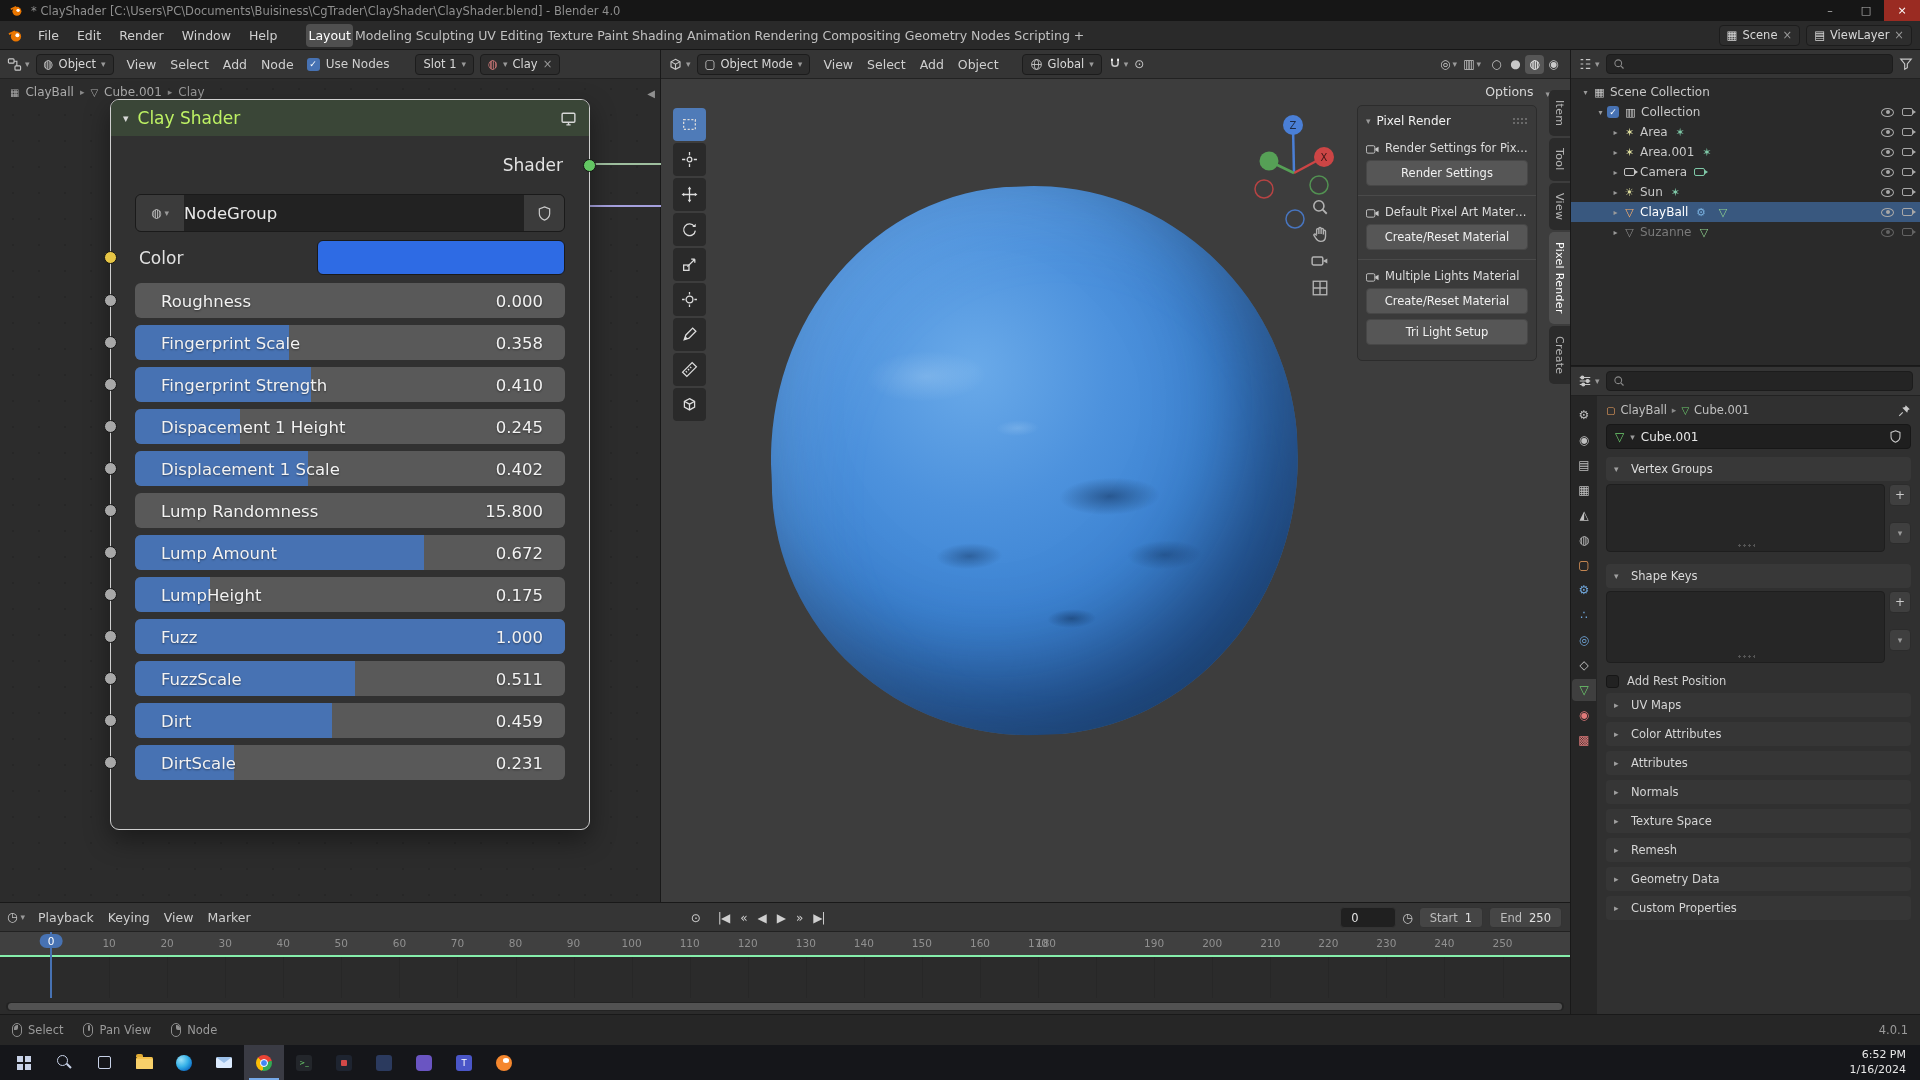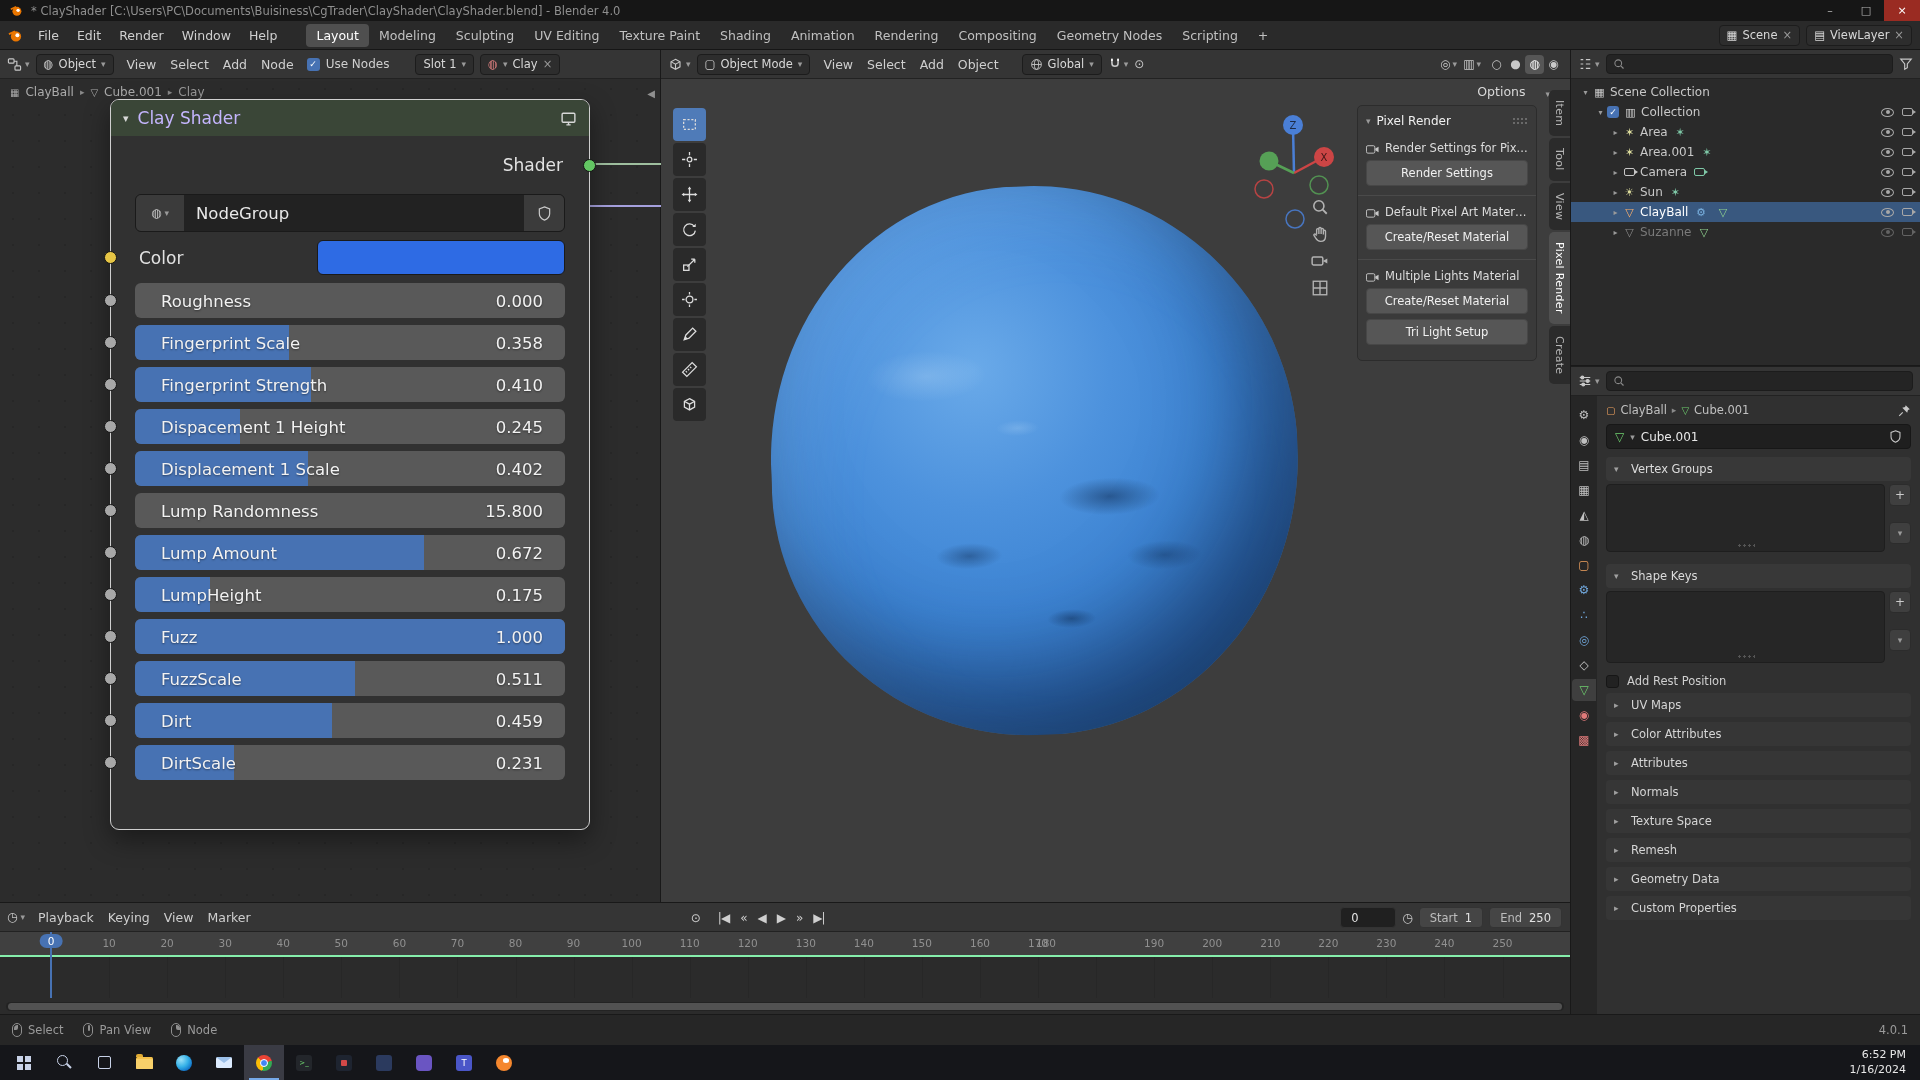--- a/index.html
+++ b/index.html
@@ -14,62 +14,62 @@
 
 #titlebar{position:absolute;left:0;top:0;width:1920px;height:21px;background:#161616;display:flex;align-items:center;color:#8f8f8f;font-size:11.5px}
 #titlebar .blogo{margin:0 8px 0 10px}
 #win-controls{margin-left:auto;display:flex;height:100%}
 .wbtn{width:36px;display:flex;align-items:center;justify-content:center;color:#b8b8b8;font-size:11px}
 .wbtn.close{background:#9a2b22;color:#fff}
 
 
 #menubar{position:absolute;left:0;top:21px;width:1920px;height:29px;background:#2a2a2a;display:flex;align-items:center;gap:2px;padding:0 8px;border-bottom:1px solid #161616}
 .mi-btn{padding:3px 9px;border-radius:4px;color:#cfcfcf;font-size:12.5px;white-space:nowrap}
-.ws{padding:4px 10px;border-radius:4px;color:#c0c0c0;font-size:12.5px;white-space:nowrap}
+.ws{padding:4px 2px;border-radius:4px;color:#c0c0c0;font-size:12.5px;white-space:nowrap}
 .ws.active{background:#4f4f4f;color:#fff}
 #tb-right{margin-left:auto;display:flex;gap:6px;align-items:center}
 .pill{display:flex;align-items:center;gap:5px;background:#2d2d2d;border:1px solid #1c1c1c;border-radius:4px;height:21px;padding:0 7px;font-size:11.5px;color:#d8d8d8;white-space:nowrap}
 .chev{color:#9a9a9a;font-size:9px}
 
 
 .ed-header{position:absolute;left:0;top:0;right:0;height:29px;background:#353535;display:flex;align-items:center;gap:6px;padding:0 7px;border-bottom:1px solid #222;z-index:5}
 .ed-header .mi-btn{padding:3px 7px}
 .cb{width:13px;height:13px;border-radius:3px;background:var(--accent);color:#fff;display:inline-flex;align-items:center;justify-content:center;font-size:9px;flex:none}
 .cb.off{background:#222;border:1px solid #161616;color:transparent}
 .search{flex:1;height:20px;background:#242424;border:1px solid #1c1c1c;border-radius:4px;display:flex;align-items:center;gap:5px;padding:0 6px;color:#8a8a8a}
 
 
 #shader{position:absolute;left:0;top:50px;width:661px;height:852px;background:#2c2c2c;border-right:1px solid #191919;background-image:radial-gradient(#272727 1.2px,transparent 1.4px);background-size:26px 26px}
 #sh-crumb{position:absolute;left:10px;top:35px;display:flex;align-items:center;gap:6px;color:#ababab;font-size:12px;z-index:2}
 #sh-collapse{position:absolute;right:5px;top:38px;color:#8f8f8f;font-size:10px}
 #node{position:absolute;left:110px;top:49px;width:480px;height:731px;background:rgba(50,50,50,.96);border:1px solid #cfcfcf;border-radius:9px;box-shadow:0 10px 26px rgba(0,0,0,.4);z-index:3}
 #node-header{height:36px;background:#3a4637;border-radius:8px 8px 0 0;display:flex;align-items:center;padding:0 12px;gap:9px}
-#node-title{font-size:17px;color:#c4b5fd}
+#node-title{font-size:17px;color:#bef264}
 #node-header .chev{font-size:11px;color:#d8d8d8}
 #node-header .nh-icon{margin-left:auto}
 #node-body{display:flex;flex-direction:column;padding:8px 0}
 .out-row{position:relative;height:42px;display:flex;align-items:center;justify-content:flex-end;padding-right:26px;font-size:17px;color:#e2e2e2}
 .sock{position:absolute;width:13px;height:13px;border-radius:50%;border:1px solid #151515}
 .group-row{margin:8px 24px 0;height:38px;background:#222;border-radius:6px;display:flex;align-items:stretch;overflow:hidden;border:1px solid #1a1a1a}
 .group-left{width:48px;background:#3b3b3b;display:flex;align-items:center;justify-content:center;gap:3px;color:#ccc}
-.group-name{flex:1;display:flex;align-items:center;padding-left:12px;font-size:16.5px;color:#e8e8e8}
+.group-name{flex:1;display:flex;align-items:center;font-size:16.5px;color:#e8e8e8}
 .group-right{width:40px;background:#3b3b3b;display:flex;align-items:center;justify-content:center}
 .color-row{margin:8px 24px 0;height:35px;position:relative;display:flex;align-items:center}
 .color-label{font-size:17px;color:#e2e2e2;padding-left:4px}
 .color-swatch{position:absolute;left:182px;right:0;top:0;bottom:0;border-radius:6px;background:linear-gradient(#3a78ea,#2459cf);border:1px solid #1a1a1a}
 #node-sliders{display:flex;flex-direction:column;gap:7px;margin:8px 24px 0}
 .slider{position:relative;height:35px;border-radius:6px;background:#595959;font-size:16.5px}
 .slider .fill{position:absolute;left:0;top:0;bottom:0;border-radius:6px 0 0 6px;background:var(--accent)}
 .slider .lab{position:absolute;left:26px;top:50%;transform:translateY(-50%);color:#f2f2f2;text-shadow:0 1px 2px rgba(0,0,0,.45);white-space:nowrap}
 .slider .val{position:absolute;right:22px;top:50%;transform:translateY(-50%);color:#f2f2f2;text-shadow:0 1px 2px rgba(0,0,0,.45)}
 .wire{position:absolute;left:590px;width:71px;height:2px;z-index:2}
 
 
 #viewport{position:absolute;left:661px;top:50px;width:910px;height:852px;background:#3d3d3d;border-right:1px solid #191919;overflow:hidden}
-#vp-options{position:absolute;right:20px;top:34px;display:flex;gap:20px;align-items:flex-end;color:#d8d8d8;font-size:12.5px;z-index:4}
+#vp-options{position:absolute;right:20px;top:34px;display:flex;gap:12px;align-items:flex-end;color:#d8d8d8;font-size:12.5px;z-index:4}
 #vp-tools{position:absolute;left:12px;top:58px;width:33px;display:flex;flex-direction:column;gap:2px;z-index:4}
 .tool{height:33px;background:rgba(40,40,40,.88);border-radius:4px;display:flex;align-items:center;justify-content:center}
 .tool.active{background:#4f7bb8}
 #gizmo{position:absolute;left:573px;top:63px;z-index:4}
 #vp-nav{position:absolute;left:650px;top:148px;display:flex;flex-direction:column;gap:9px;z-index:4}
 #vp-nav .nv{opacity:.85}
 #clay-ball{position:absolute;left:110px;top:136px;width:527px;height:549px;border-radius:49% 51% 50% 50%/51% 50% 52% 47%;transform:rotate(-2deg);
 background:
 radial-gradient(ellipse 70px 26px at 64% 57%,rgba(13,38,75,.5),rgba(13,38,75,0) 72%),
 radial-gradient(ellipse 46px 18px at 37% 67%,rgba(13,38,75,.42),rgba(13,38,75,0) 72%),

